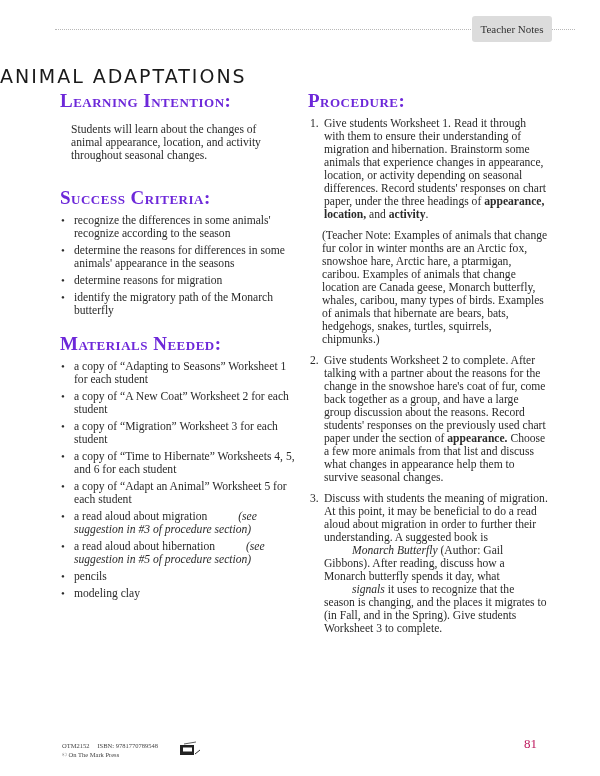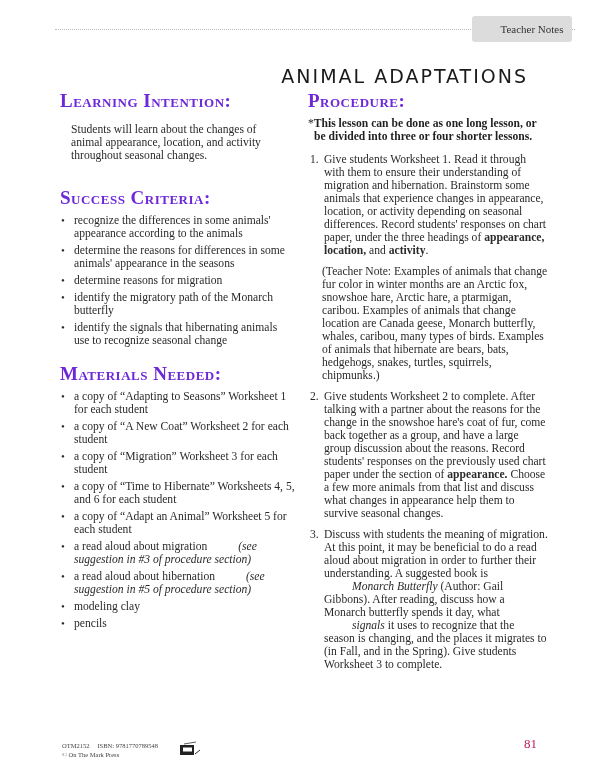--- a/index.html
+++ b/index.html
@@ -29,28 +29,27 @@
       width: 80px;
       height: 26px;
       background: #dcdcdc;
       border-radius: 3px;
       font-family: "Liberation Serif", serif;
       font-size: 11px;
       color: #333;
       display: flex;
       align-items: center;
       justify-content: center;
-      padding-left: 20px;
     }
     .page-title {
       position: absolute;
       top: 52px;
       left: 0;
       width: 528px;
-      text-align: right;
+      text-align: left;
       font-family: "DejaVu Sans", sans-serif;
       font-size: 19px;
       letter-spacing: 2px;
       color: #1a1a1a;
       font-weight: normal;
     }
     .col {
       position: absolute;
       top: 90px;
     }
@@ -164,53 +163,48 @@
   <section>
     <h2 class="sec">Learning Intention:</h2>
     <p class="body">Students will learn about the changes of animal appearance, location, and activity throughout seasonal changes.</p>
   </section>
 
   <div class="gap-sc"></div>
 
   <section>
     <h2 class="sec">Success Criteria:</h2>
     <ul class="bul">
-      <li>recognize the differences in some animals' appearance according to the animals</li>
+      <li>recognize the differences in some animals' recognize according to the season</li>
       <li>determine the reasons for differences in some animals' appearance in the seasons</li>
       <li>determine reasons for migration</li>
       <li>identify the migratory path of the Monarch butterfly</li>
-      <li>identify the signals that hibernating animals use to recognize seasonal change</li>
     </ul>
   </section>
 
   <div class="gap-mat"></div>
 
   <section>
     <h2 class="sec">Materials Needed:</h2>
     <ul class="bul">
       <li><span>a copy of “Adapting to Seasons” Worksheet 1 for each student</span></li>
       <li><span>a copy of “A New Coat” Worksheet 2 for each student</span></li>
       <li><span>a copy of “Migration” Worksheet 3 for each student</span></li>
       <li><span>a copy of “Time to Hibernate” Worksheets 4, 5, and 6 for each student</span></li>
       <li><span>a copy of “Adapt an Animal” Worksheet 5 for each student</span></li>
       <li><span>a read aloud about migration </span><i class="em">(see suggestion in #3 of procedure section)</i></li>
       <li><span>a read aloud about hibernation </span><i class="em">(see suggestion in #5 of procedure section)</i></li>
+      <li><span>pencils</span></li>
       <li><span>modeling clay</span></li>
-      <li><span>pencils</span></li>
     </ul>
   </section>
 </div>
 
 <div class="col col-right">
   <section>
     <h2 class="sec">Procedure:</h2>
-    <div class="note-bold">
-      <span class="star">*</span><span>This lesson can be done as one long lesson, or</span>
-      <span class="indent">be divided into three or four shorter lessons.</span>
-    </div>
 
     <ol class="steps">
       <li>
         <span class="step-num">1.</span>
         <span>Give students Worksheet 1. Read it through with them to ensure their understanding of migration and hibernation. Brainstorm some animals that experience changes in appearance, location, or activity depending on seasonal differences. Record students' responses on chart paper, under the three headings of </span><b class="em">appearance, location,</b><span> and </span><b class="em">activity</b><span>.</span>
         <div class="teacher-note-para">(Teacher Note:  Examples of animals that change fur color in winter months are an Arctic fox, snowshoe hare, Arctic hare, a ptarmigan, caribou. Examples of animals that change location are Canada geese, Monarch butterfly, whales, caribou, many types of birds. Examples of animals that hibernate are bears, bats, hedgehogs, snakes, turtles, squirrels, chipmunks.)</div>
       </li>
       <li>
         <span class="step-num">2.</span>
         <span>Give students Worksheet 2 to complete. After talking with a partner about the reasons for the change in the snowshoe hare's coat of fur, come back together as a group, and have a large group discussion about the reasons. Record students' responses on the previously used chart paper under the section of </span><b class="em">appearance.</b><span> Choose a few more animals from that list and discuss what changes in appearance help them to survive seasonal changes.</span>

